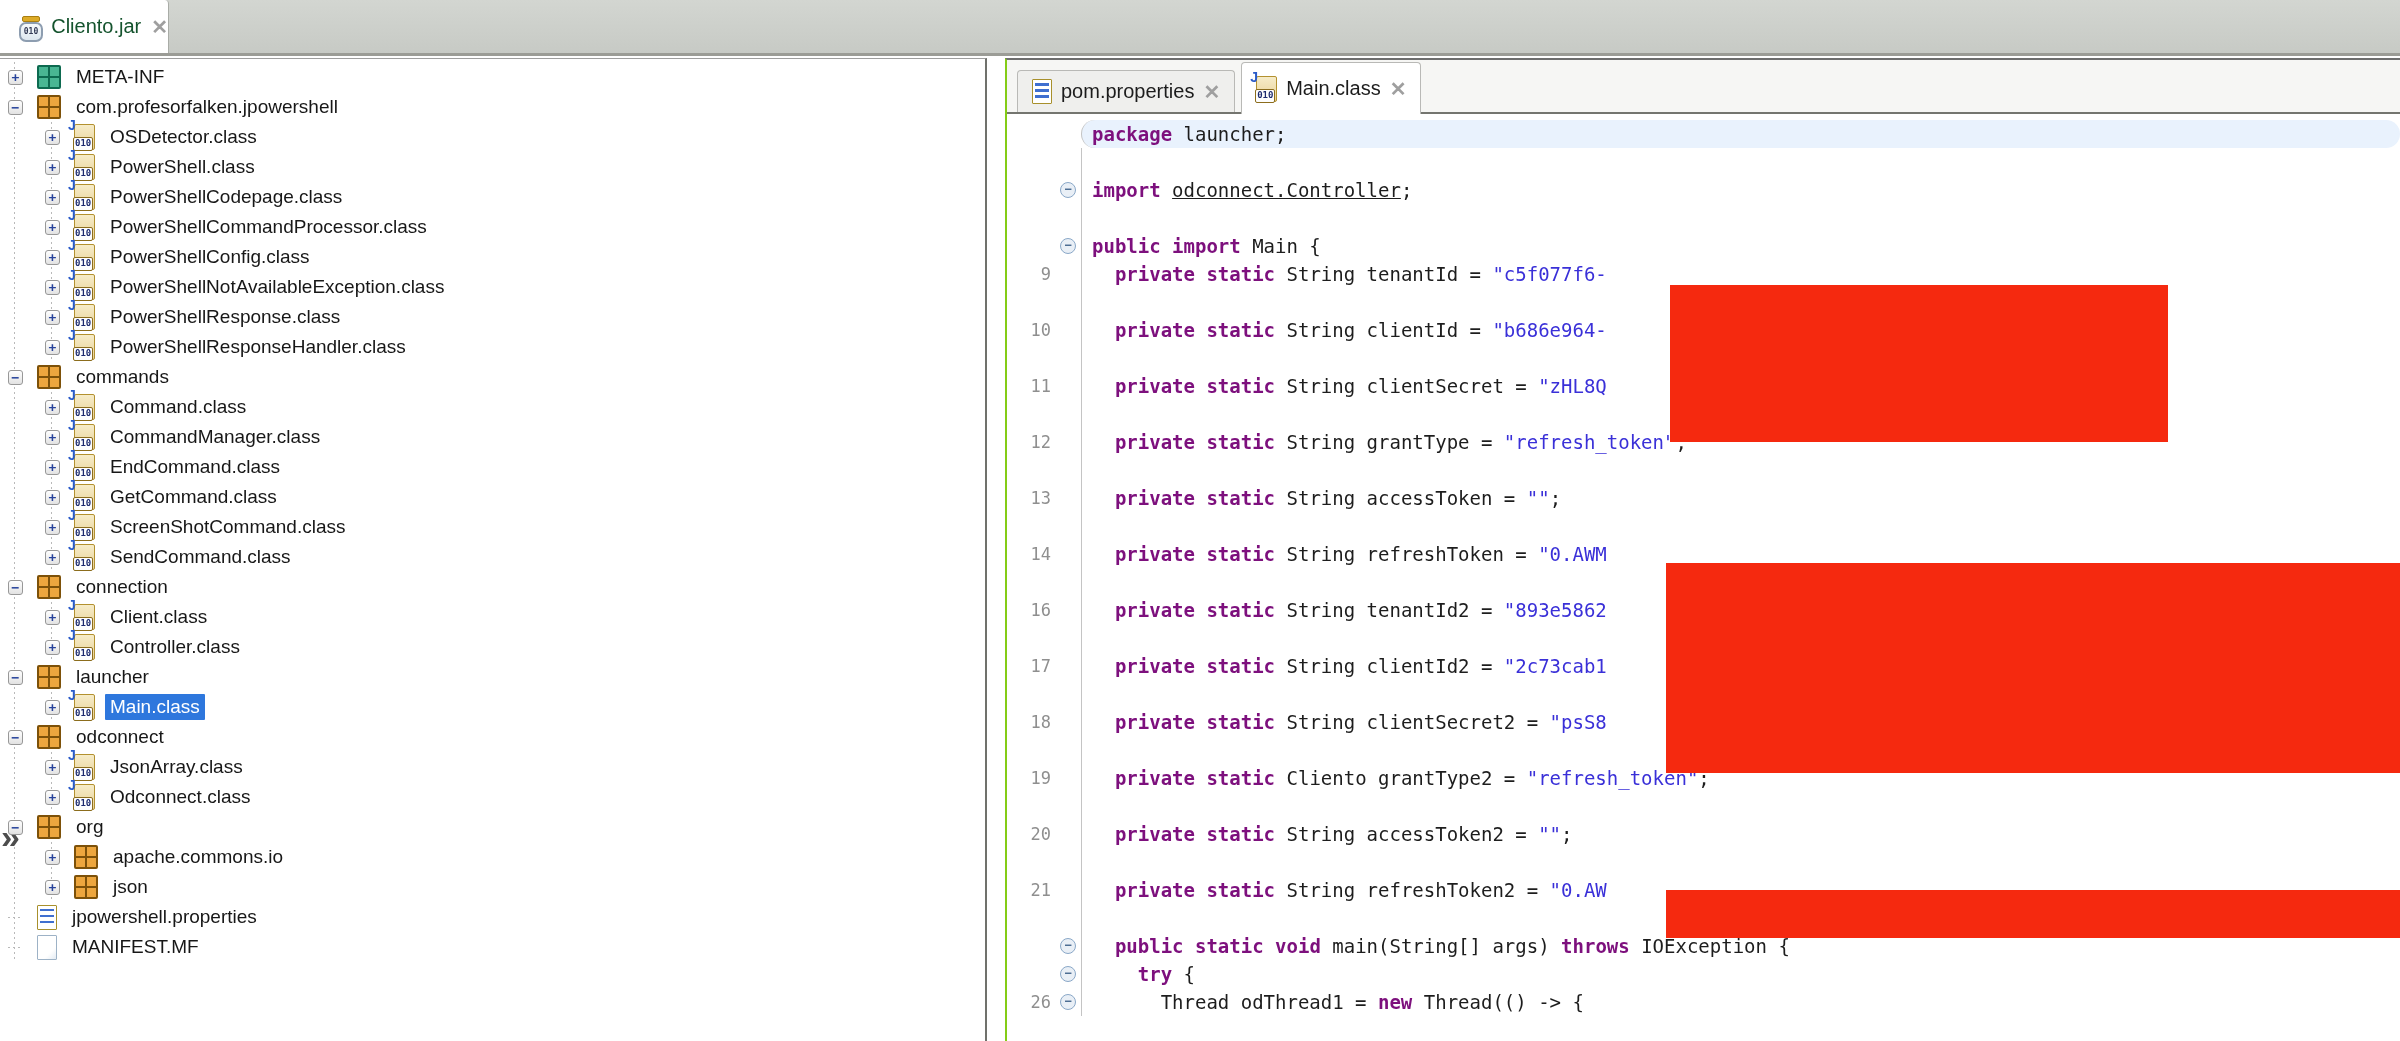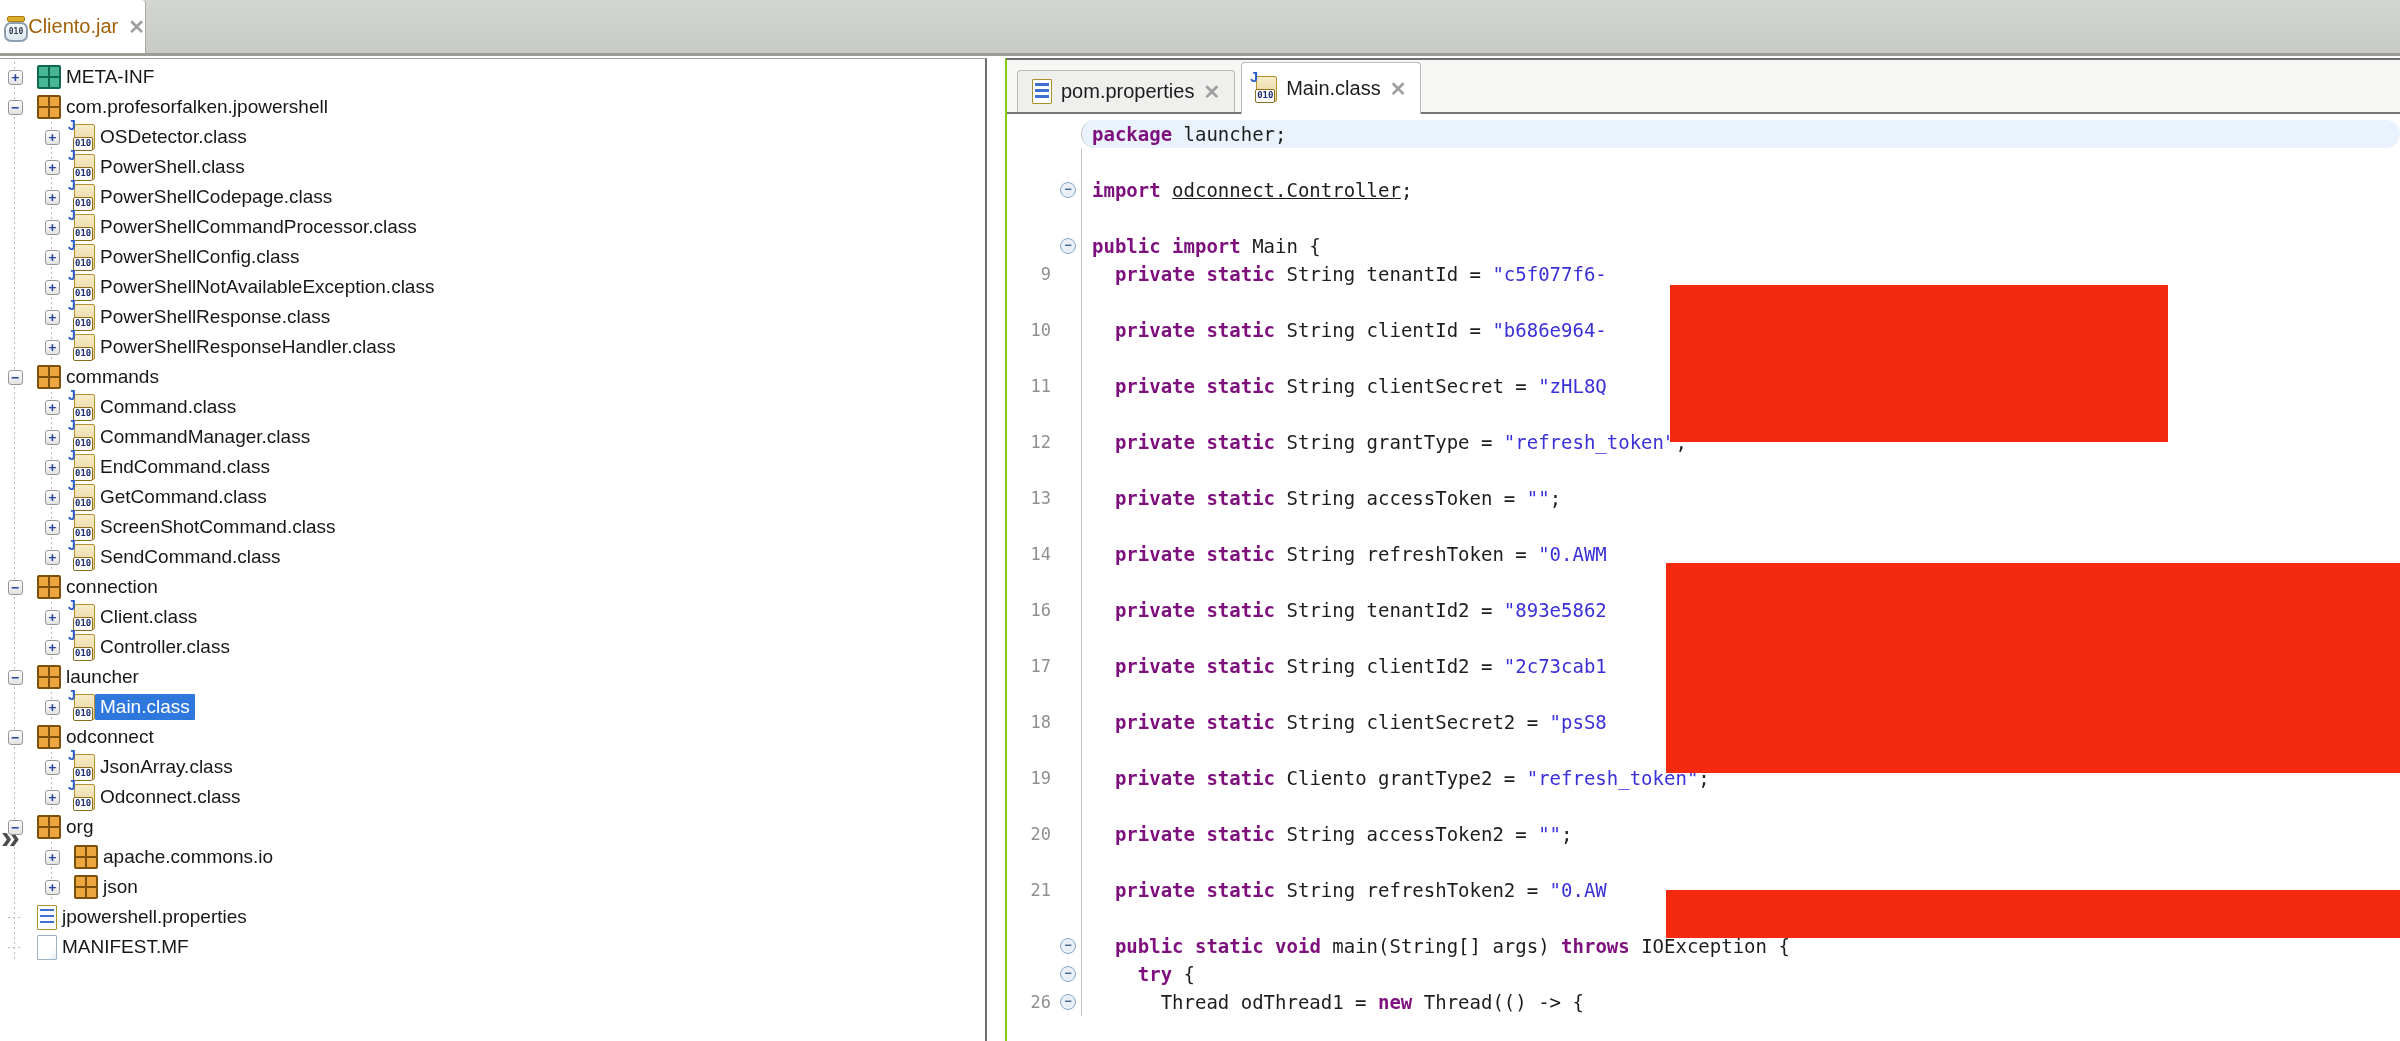--- a/index.html
+++ b/index.html
@@ -2,24 +2,24 @@
 <html><head>
 <meta charset="utf-8">
 <style>
   html,body{margin:0;padding:0;background:#ffffff;}
   .screen{position:relative;width:2400px;height:1041px;overflow:hidden;
           font-family:"Liberation Sans",sans-serif;background:#ffffff;}
 
   
   .titlebar{position:absolute;left:0;top:0;width:2400px;height:53px;
             background:linear-gradient(#d3d6d1,#c7cac5);border-bottom:3px solid #9b9c96;}
-  .wtab{position:absolute;left:0;top:0;height:53px;width:146px;background:#ffffff;
+  .wtab{position:absolute;left:0;top:0;height:53px;width:169px;background:#ffffff;
         border-right:1px solid #a9aca7;border-top-right-radius:4px;
-        display:flex;align-items:center;gap:10px;padding-left:4px;box-sizing:border-box;}
-  .wtab-label{font-size:20px;color:#a16207;}
+        display:flex;align-items:center;gap:10px;padding-left:19px;box-sizing:border-box;}
+  .wtab-label{font-size:20px;color:#14532d;}
   .closex{color:#9f9f9f;font-size:20px;font-weight:bold;line-height:1;}
 
   
   .icon-jar{position:relative;width:24px;height:26px;margin-top:4px;}
   .icon-jar .body{position:absolute;left:0;top:6px;width:24px;height:20px;background:linear-gradient(#f6fafc,#dde6ee);
       border:2px solid #8d9db0;border-radius:7px;box-sizing:border-box;
       display:flex;align-items:center;justify-content:center;
       font:bold 8px "DejaVu Sans Mono",monospace;color:#333a55;}
   .icon-jar .lid{position:absolute;left:3px;top:0;width:18px;height:6px;background:#ddab27;border:1px solid #a97f12;border-radius:2px;box-sizing:border-box;}
 
@@ -33,21 +33,21 @@
   .tree-row.rail1::after{content:"";position:absolute;left:51px;top:0;bottom:0;width:1px;
       background-image:repeating-linear-gradient(to bottom,#b9b9b9 0 2px,transparent 2px 5px);}
   .tree-row.d0{padding-left:8px;}
   .tree-row.d1{padding-left:45px;}
   .toggle{position:relative;z-index:2;width:15px;height:15px;margin-right:14px;flex:none;
       background:linear-gradient(#ffffff,#e2e2e2);border:1.5px solid #989898;border-radius:3px;
       box-sizing:border-box;display:flex;align-items:center;justify-content:center;
       font:bold 13px/1 "DejaVu Sans Mono",monospace;color:#27439b;}
   .stub{position:relative;z-index:2;width:15px;height:1px;margin-right:14px;flex:none;
       background-image:repeating-linear-gradient(to right,#b9b9b9 0 2px,transparent 2px 5px);}
-  .tree-label{white-space:nowrap;padding:2px 5px;}
+  .tree-label{margin-left:10px;white-space:nowrap;padding:2px 5px;}
   .tree-label.sel{background:#2e77dd;color:#ffffff;border-radius:1px;}
 
   
   .icon-pkg{position:relative;z-index:2;width:24px;height:24px;flex:none;padding:2px;box-sizing:border-box;
       display:grid;grid-template-columns:1fr 1fr;grid-template-rows:1fr 1fr;gap:2px;
       background:#7d5109;border-radius:2px;}
   .icon-pkg i{background:#eda63e;}
   .icon-pkg.teal{background:#0d6a50;}
   .icon-pkg.teal i{background:#49b693;}
 

